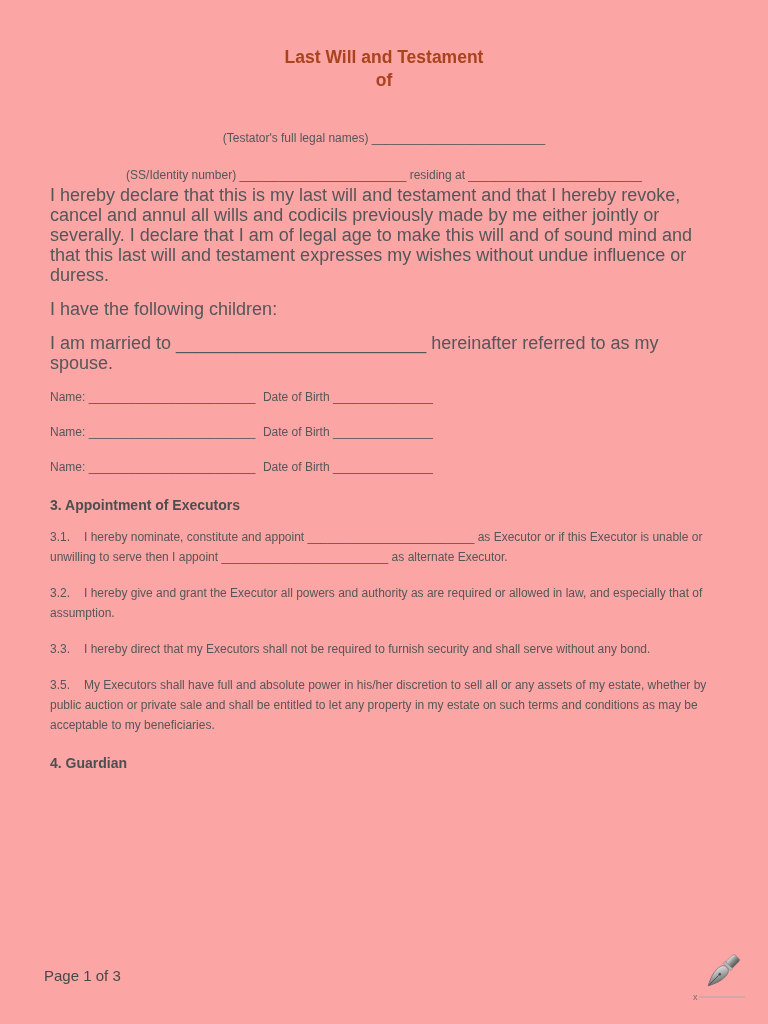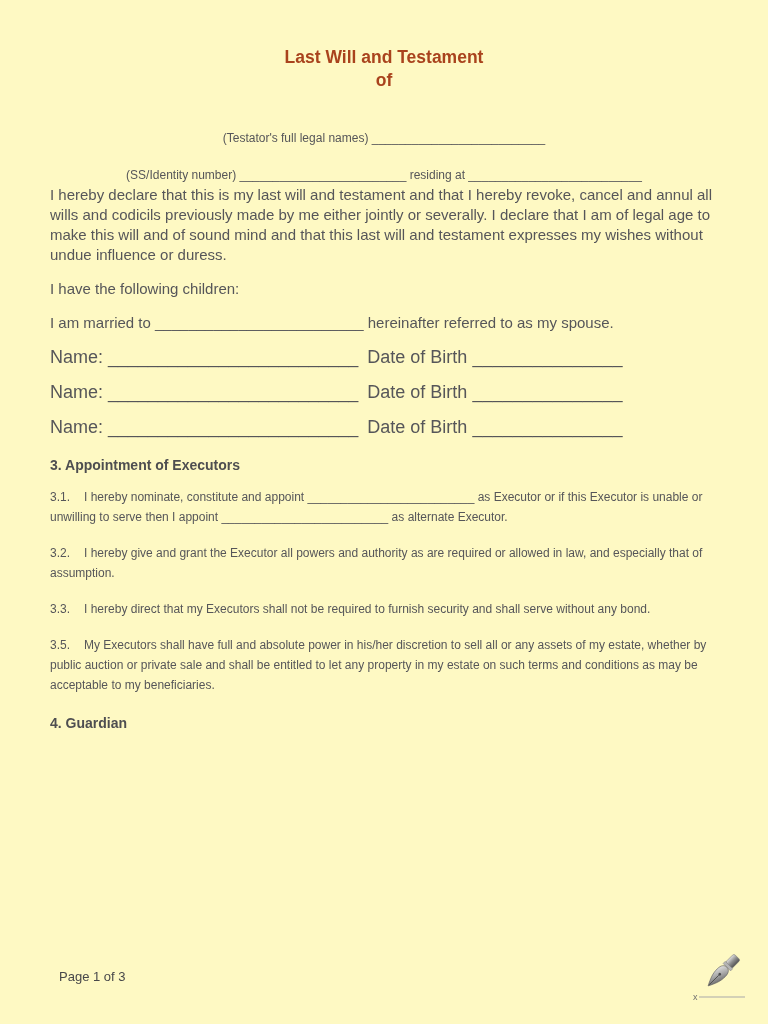--- a/index.html
+++ b/index.html
@@ -4,21 +4,21 @@
 <style>
   html, body {
     margin: 0;
     padding: 0;
     background: #ffffff;
   }
   .page {
     position: relative;
     width: 768px;
     height: 1024px;
-    background: #fef9c3;
+    background: #fca5a5;
     overflow: hidden;
     font-family: "Liberation Sans", "DejaVu Sans", sans-serif;
     color: #565659;
     box-sizing: border-box;
     padding: 46px 50px 0 50px;
   }
   .doc-title {
     text-align: center;
     color: #A9431D;
     font-weight: bold;
@@ -37,44 +37,44 @@
     margin-top: 36px;
   }
   h2.sec-heading {
     font-size: 14px;
     line-height: 20px;
     font-weight: bold;
     color: #4E4E50;
     margin: 18px 0 12px 0;
   }
   p.body-par {
-    font-size: 15px;
+    font-size: 18px;
     line-height: 20px;
     margin: 0 4px 14px 0;
   }
   p.child-row {
-    font-size: 18px;
+    font-size: 12px;
     line-height: 20px;
     margin: 0 0 15px 0;
   }
   p.child-row .dob-label { margin-left: 4px; }
   p.clause {
     font-size: 12px;
     line-height: 20px;
     margin: 0 0 16px 0;
   }
   .clause-num {
     display: inline-block;
     margin-right: 14px;
   }
   .footer-page-number {
     position: absolute;
-    left: 59px;
+    left: 44px;
     bottom: 40px;
-    font-size: 13px;
+    font-size: 15px;
     color: #48484A;
   }
   .signature-block {
     position: absolute;
     right: 20px;
     bottom: 16px;
     width: 60px;
     height: 54px;
   }
 </style>

